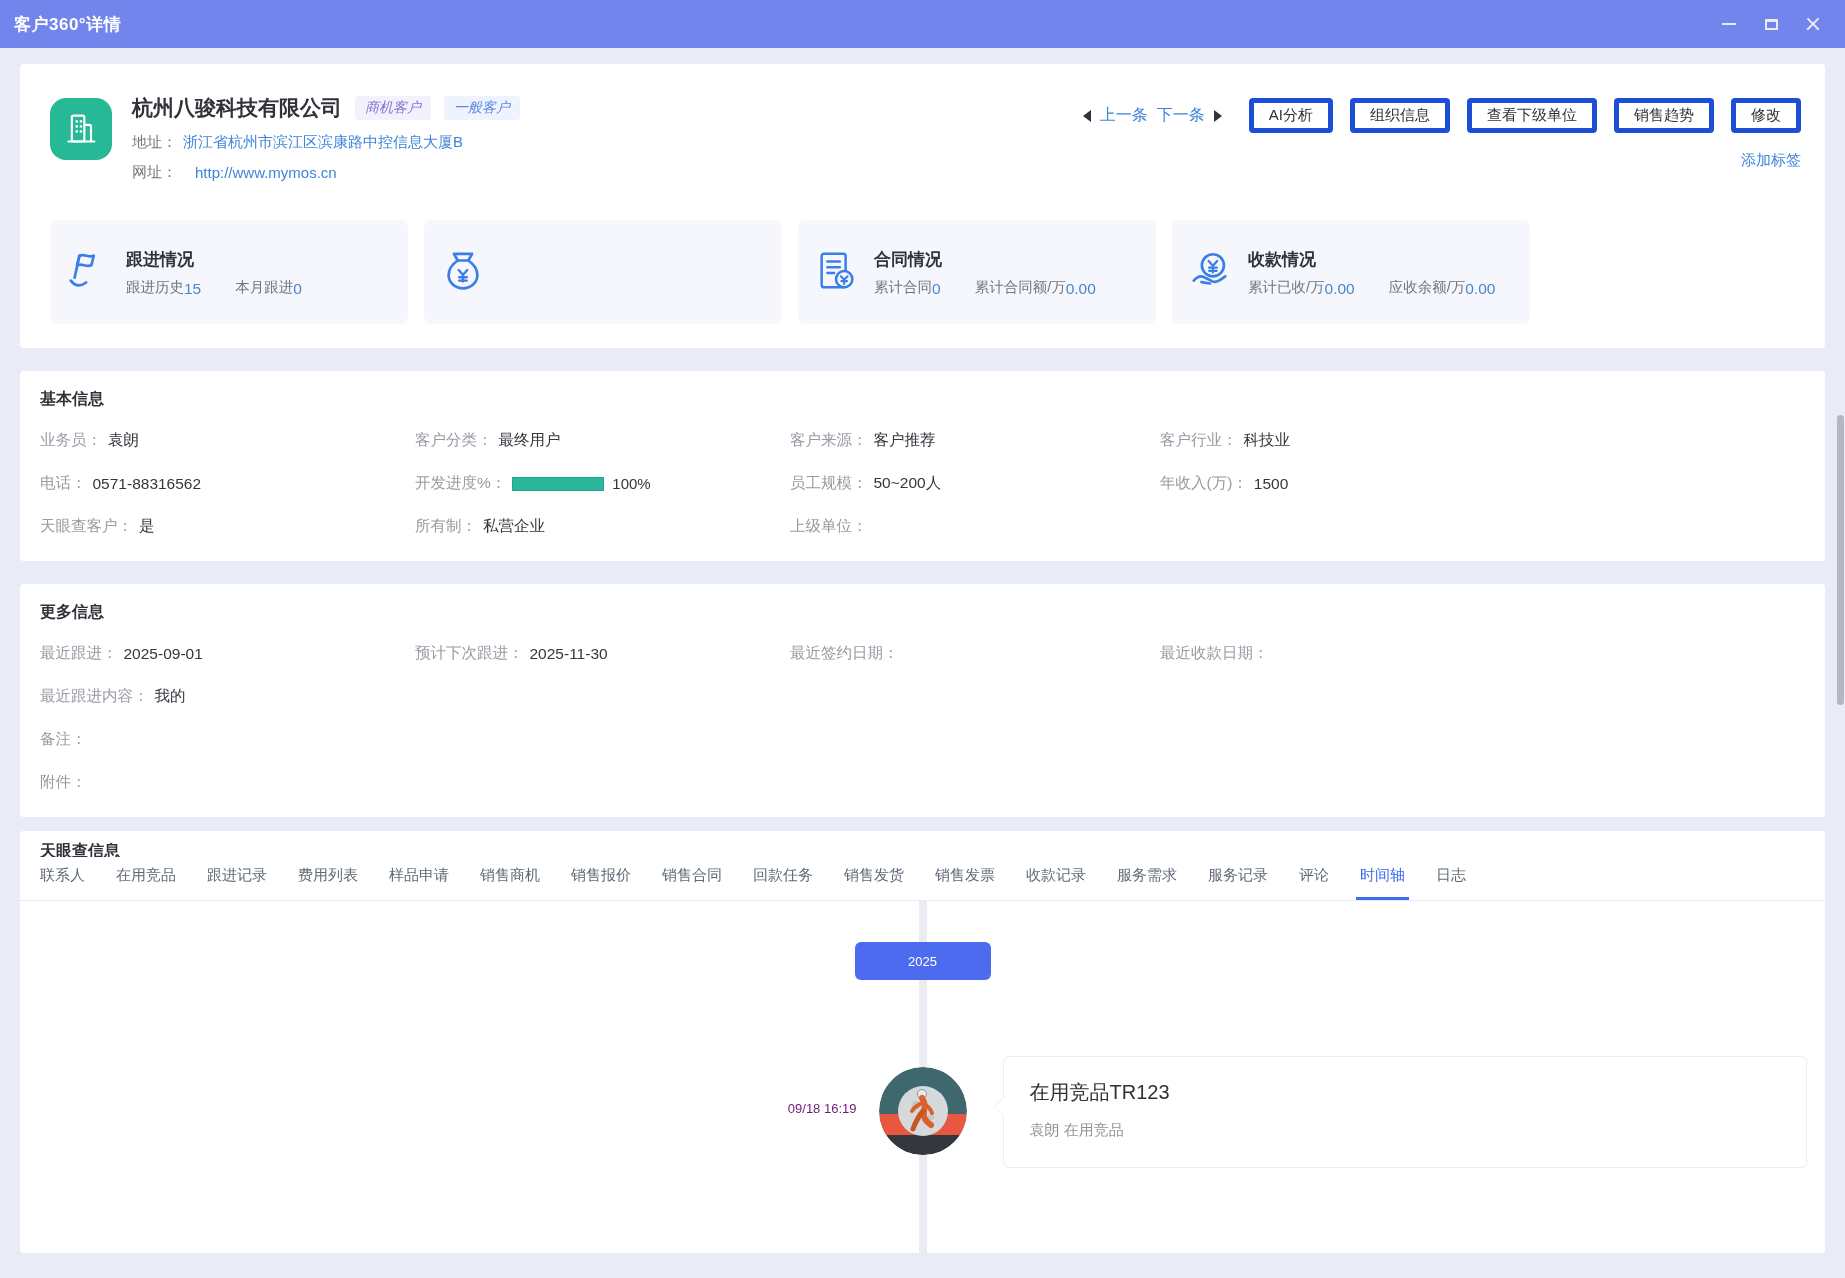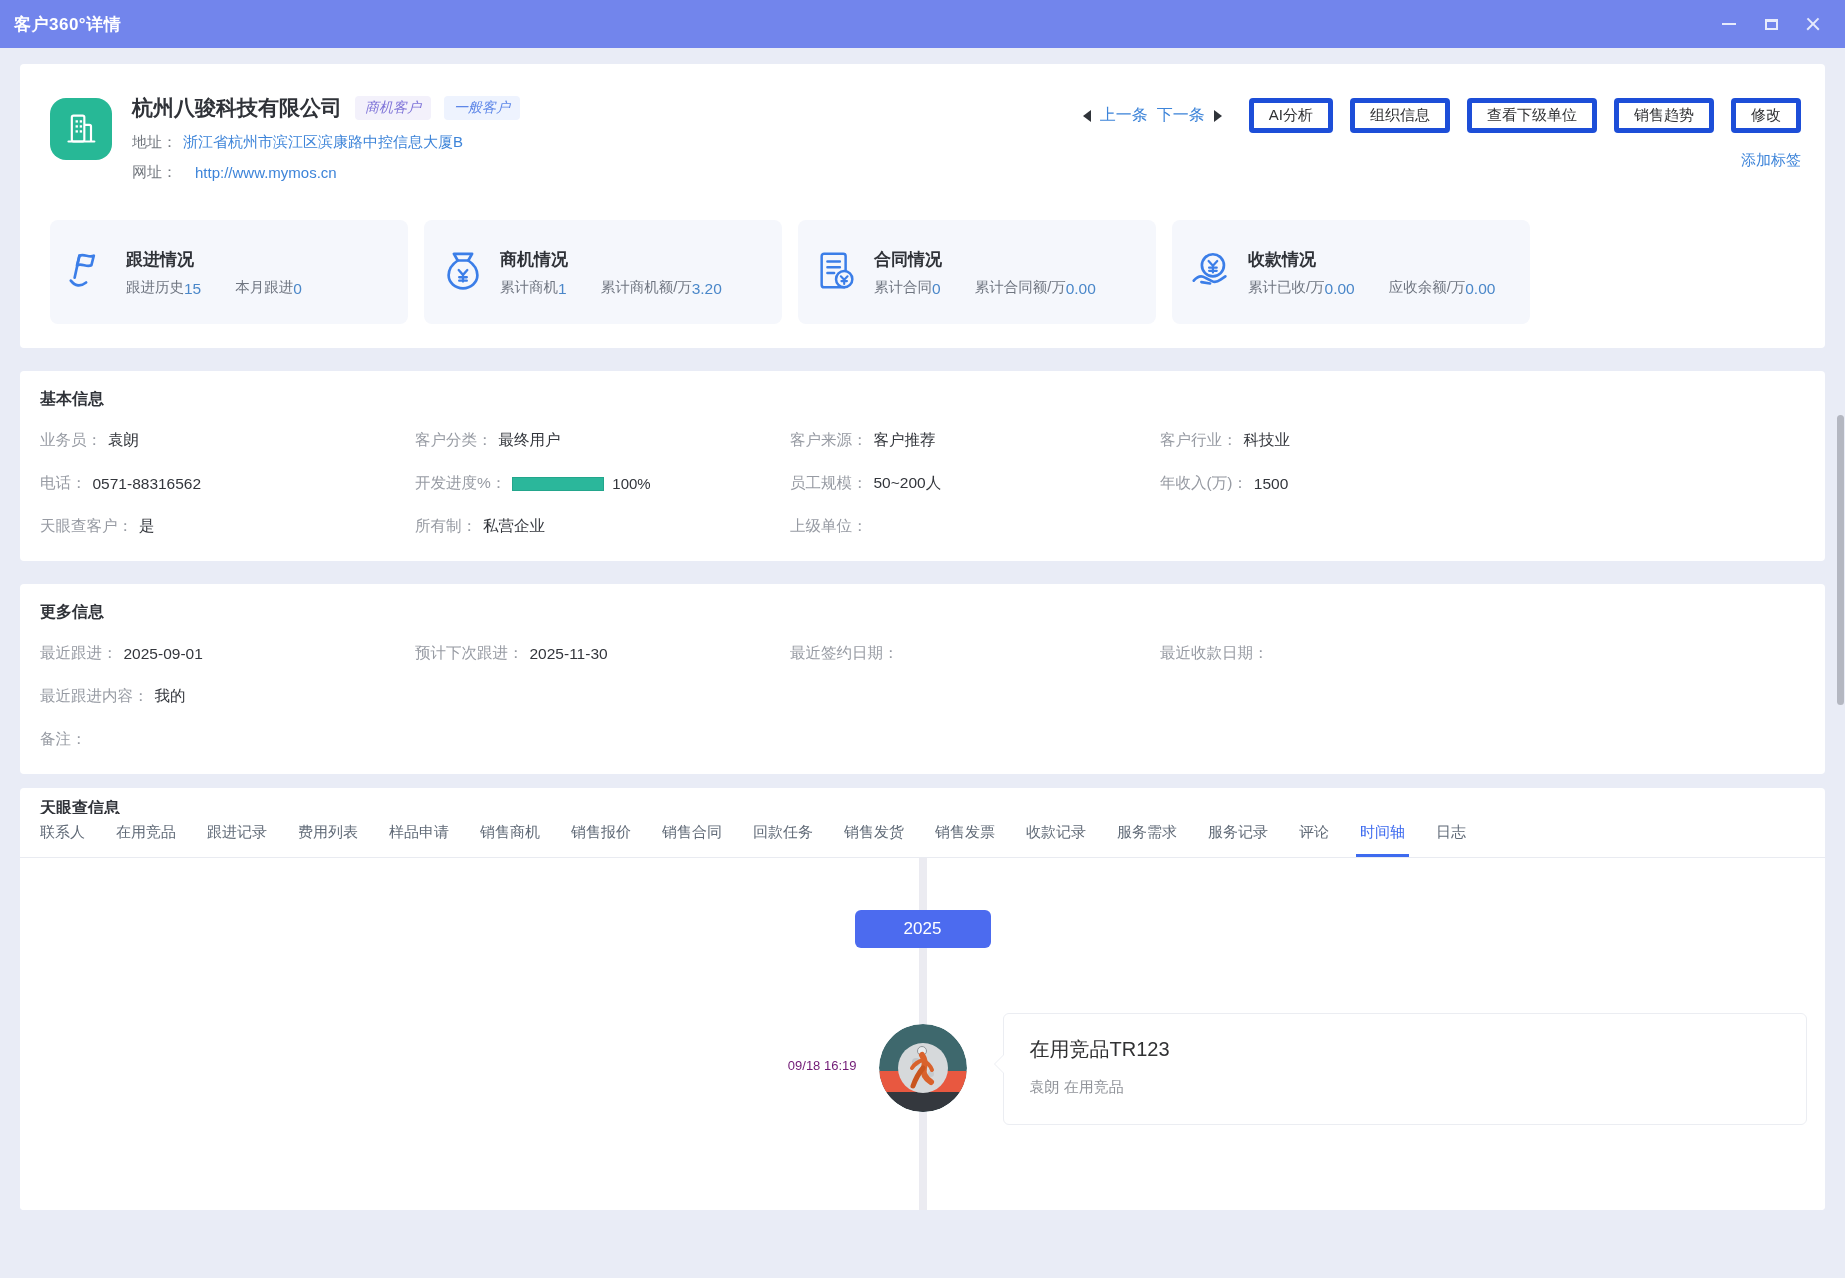--- a/index.html
+++ b/index.html
@@ -91,23 +91,23 @@
     display:flex; align-items:flex-end; gap:31px; padding:0 20px; height:44px;
     border-bottom:1px solid #e9ebf1; background:#fff; position:relative;
   }
   .tab { font-size:15px; color:#606a77; padding-bottom:15px; cursor:pointer; position:relative; white-space:nowrap; font-weight:500; }
   .tab.active { color:#3e6bef; }
   .tab.active:after { content:""; position:absolute; left:-4px; right:-4px; bottom:0; height:3px; background:#3e6bef; }
 
   .timeline-area { position:relative; height:352px; background:#fff; }
   .timeline-line { position:absolute; left:50%; transform:translateX(-50%); top:0; bottom:0; width:8px; background:#ebebf1; }
   .year-badge {
-    position:absolute; left:50%; transform:translateX(-50%); top:52px;
+    position:absolute; left:50%; transform:translateX(-50%); top:41px;
     width:136px; height:38px; background:#4c6bef; color:#fff; border-radius:6px;
-    display:flex; align-items:center; justify-content:center; font-size:17px;
+    display:flex; align-items:center; justify-content:center; font-size:13px;
   }
   .tl-date {
     position:absolute; right:calc(50% + 66px); top:200px; font-size:13px; color:#701a75; white-space:nowrap;
   }
   .tl-avatar {
     position:absolute; left:50%; transform:translateX(-50%); top:166px;
     width:88px; height:88px; border-radius:50%; overflow:hidden;
   }
   .tl-card {
     position:absolute; left:calc(50% + 80px); right:18px; top:155px; height:112px;
@@ -213,33 +213,20 @@
       </div>
     </div>
     <div class="stat-card">
       <span class="stat-icon">
         <svg viewBox="0 0 48 48" fill="none" stroke="currentColor" stroke-width="2.8" stroke-linejoin="round" stroke-linecap="round">
           <path d="M18.5 12 L14.5 5 h19 l-4 7"></path>
           <path d="M18.5 12 h11 c6 4 9.5 9.5 9.5 15.5 a15 13.5 0 0 1 -30 0 c0 -6 3.5 -11.5 9.5 -15.5 z"></path>
           <path d="M19.5 22 l4.5 5 l4.5 -5 M24 27 v7 M20 29.5 h8 M20 33 h8" stroke-width="2.4"></path>
         </svg>
       </span>
-      <div class="stat-body">
-        <div class="stat-title">商机情况</div>
-        <div class="stat-items">
-          <div class="stat-item">
-              <span class="stat-label">累计商机</span>
-              <span class="stat-value">1</span>
-            </div>
-          <div class="stat-item">
-              <span class="stat-label">累计商机额/万</span>
-              <span class="stat-value">3.20</span>
-            </div>
-        </div>
-      </div>
     </div>
     <div class="stat-card">
       <span class="stat-icon">
         <svg viewBox="0 0 48 48" fill="none" stroke="currentColor" stroke-width="2.6" stroke-linejoin="round" stroke-linecap="round">
           <rect x="8" y="5" width="25" height="35" rx="2.5"></rect>
           <path d="M14 13 h13 M14 19 h13 M14 25 h7"></path>
           <circle cx="31.5" cy="31.5" r="8.5" fill="#f5f7fc"></circle>
           <path d="M28 28.5 l3.5 3.5 l3.5 -3.5 M31.5 32 v4.5 M28.6 33.5 h5.8" stroke-width="2.2"></path>
         </svg>
       </span>
@@ -358,20 +345,24 @@
         <span class="f-label">最近收款日期：</span>
         <span class="f-value"></span>
       </div>
 
     <div class="field full">
         <span class="f-label">最近跟进内容：</span>
         <span class="f-value">我的</span>
       </div>
     <div class="field full">
         <span class="f-label">备注：</span>
+        <span class="f-value"></span>
+      </div>
+    <div class="field full">
+        <span class="f-label">附件：</span>
         <span class="f-value"></span>
       </div>
   </div>
 </div>
 
 <div class="card bottom-card">
   <div class="clipped-heading">
     <div class="sec-heading">天眼查信息</div>
   </div>
   <div class="tabs-row">

